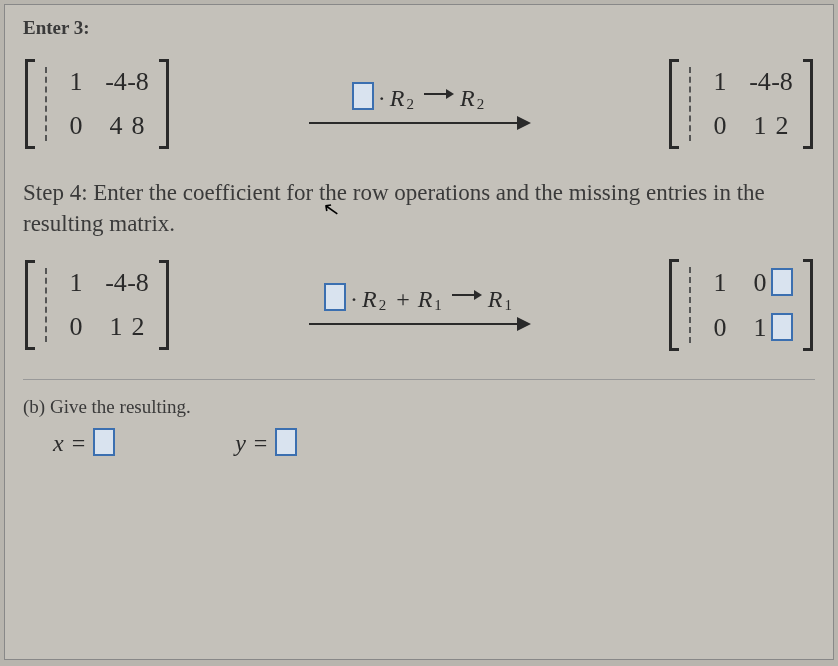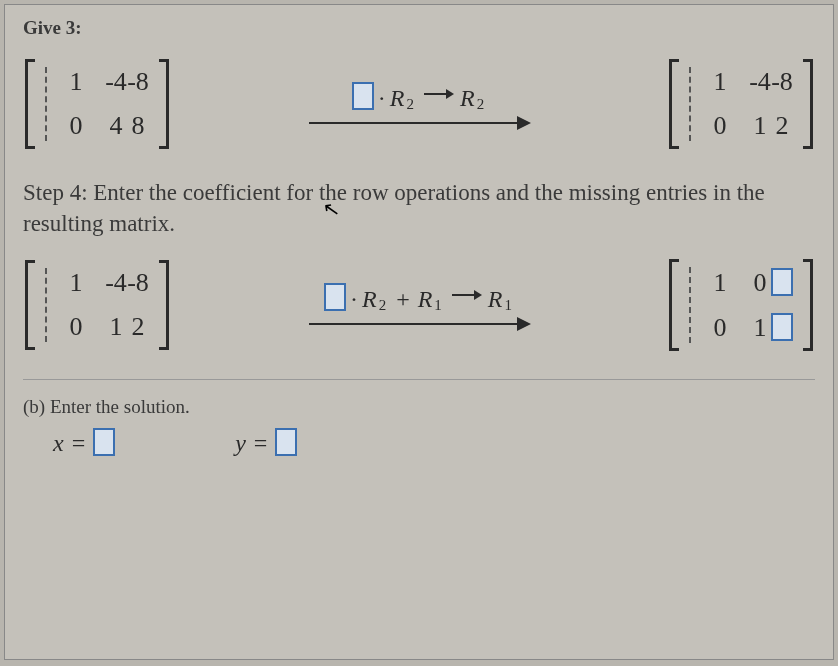--- a/index.html
+++ b/index.html
@@ -157,21 +157,21 @@
     font-size: 20px;
     color: #000;
     transform: rotate(-10deg);
   }
 </style>
 </head>
 <body>
 
 <div class="page">
 
-  <div class="step-label">Give 3:</div>
+  <div class="step-label">Enter 3:</div>
 
   <div class="row-op-line">
 
     <div class="matrix">
       <div class="bracket bracket-l">
           <span class="top"></span>
           <span class="bot"></span>
         </div>
       <div class="mcells" style="grid-template-columns:auto auto 8px auto;">
         <span class="cell">1</span>
@@ -280,21 +280,21 @@
       </div>
       <div class="bracket bracket-r">
           <span class="top"></span>
           <span class="bot"></span>
         </div>
     </div>
   </div>
 
   <hr class="hr">
 
-  <div class="step-text" style="font-size:19px;">(b) Enter the solution.</div>
+  <div class="step-text" style="font-size:19px;">(b) Give the resulting.</div>
 
   <div class="solution-row">
     <div class="eq">
       <span>x</span>
       <span class="rm">=</span>
       <span class="inputbox"></span>
     </div>
     <div class="eq">
       <span>y</span>
       <span class="rm">=</span>

